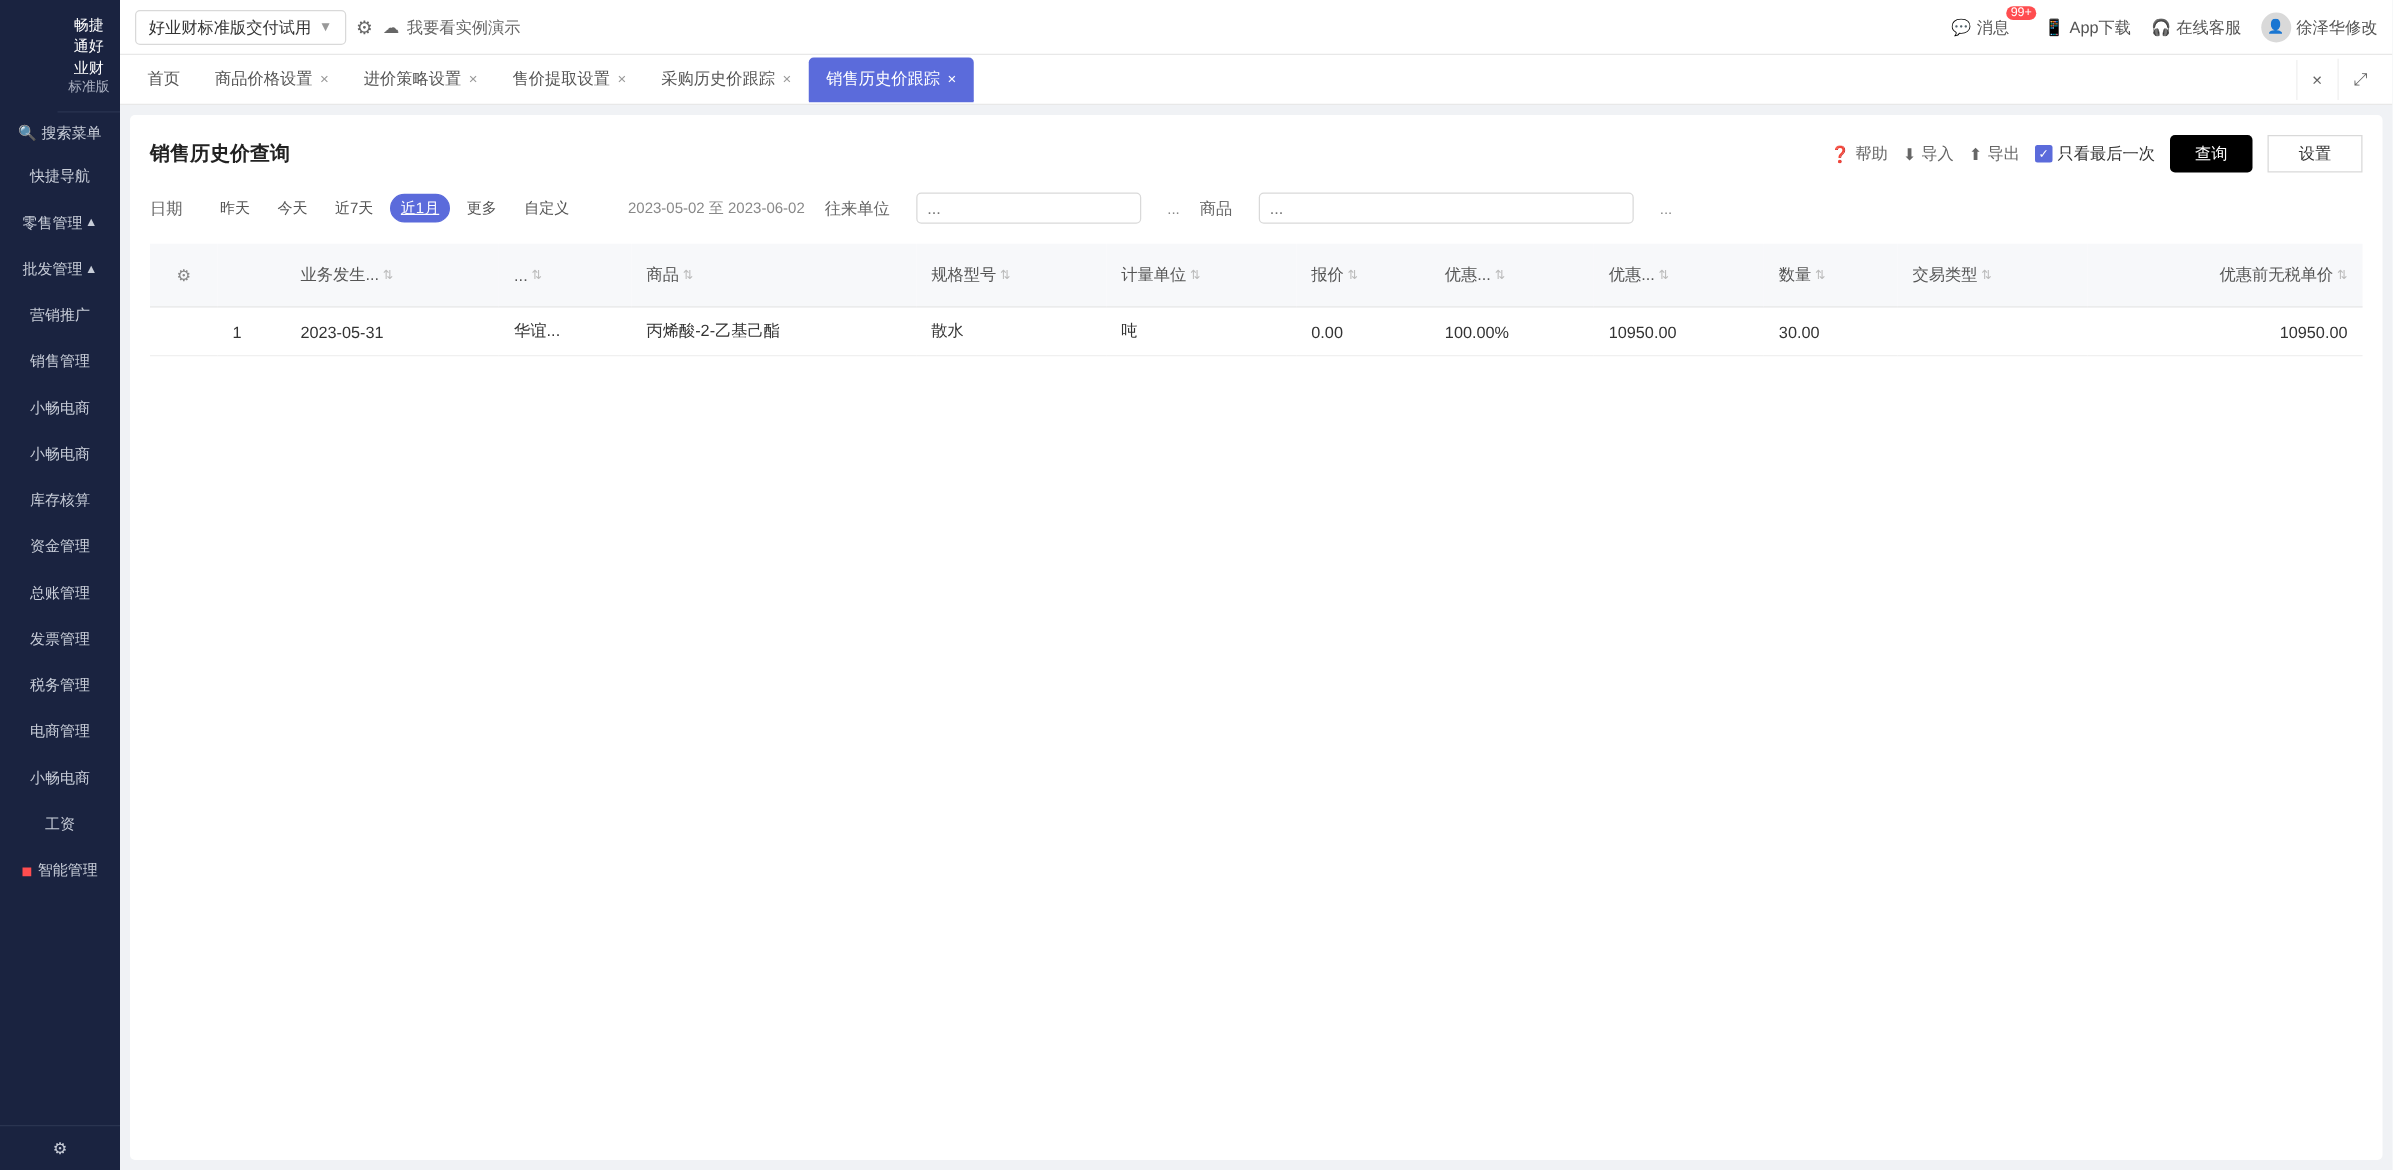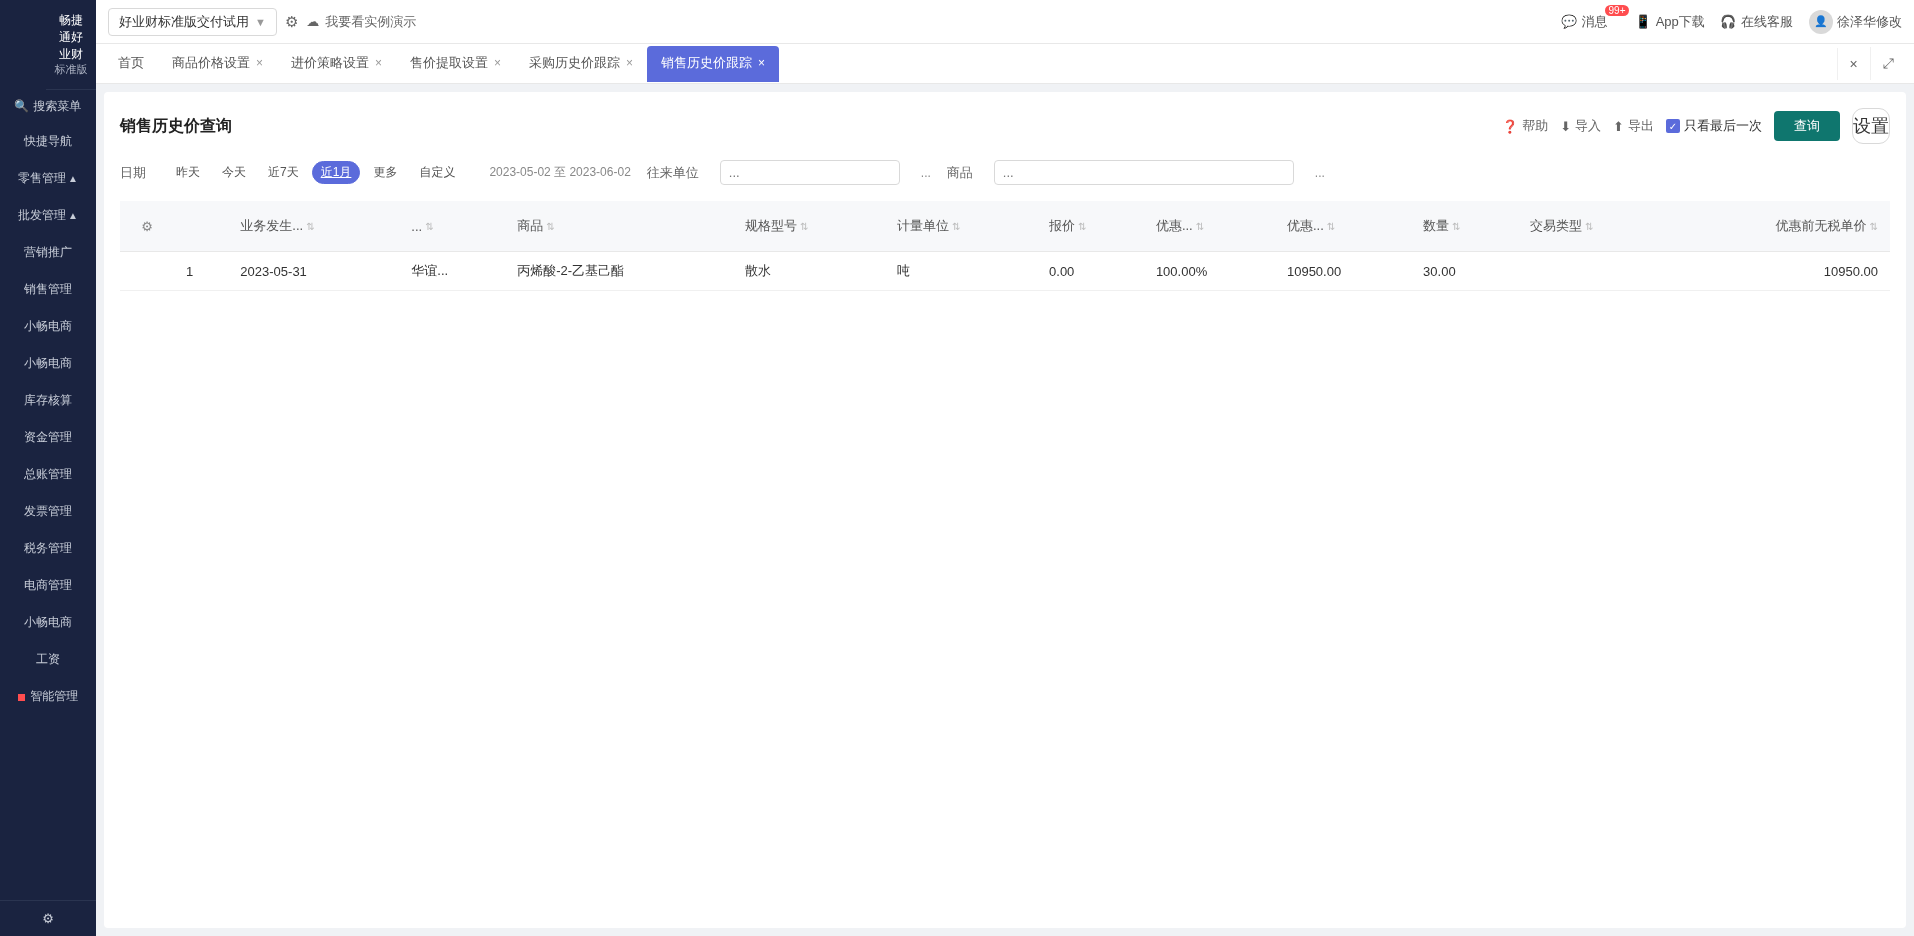--- a/index.html
+++ b/index.html
@@ -44,31 +44,31 @@
     .content { flex: 1; background: #fff; margin: 8px; border-radius: 4px; padding: 16px; overflow: auto; position: relative; }
 
     
     .page-header { display: flex; align-items: center; justify-content: space-between; margin-bottom: 16px; }
     .page-title { font-size: 16px; font-weight: bold; color: #222; }
     .page-actions { display: flex; align-items: center; gap: 12px; }
     .page-action-btn { display: flex; align-items: center; gap: 4px; color: #666; font-size: 13px; cursor: pointer; }
     .checkbox-label { display: flex; align-items: center; gap: 4px; color: #333; font-size: 13px; cursor: pointer; }
     .checkbox-blue { width: 14px; height: 14px; background: #5b6bdb; border-radius: 2px; display: flex; align-items: center; justify-content: center; }
     .checkbox-blue::after { content: '✓'; color: #fff; font-size: 10px; }
-    .query-btn { background: #0f766e; color: #fff; border: none; border-radius: 4px; padding: 6px 20px; font-size: 13px; cursor: pointer; }
-    .settings-btn { background: #fff; color: #333; border: 1px solid #d9d9d9; border-radius: 11px; padding: 5px 0; font-size: 18px; cursor: pointer; }
+    .query-btn { background: #000000; color: #fff; border: none; border-radius: 4px; padding: 6px 20px; font-size: 13px; cursor: pointer; }
+    .settings-btn { background: #fff; color: #333; border: 1px solid #d9d9d9; border-radius: 0; padding: 5px 24px; font-size: 13px; cursor: pointer; }
 
     
     .filter-row { display: flex; align-items: center; gap: 16px; margin-bottom: 16px; flex-wrap: wrap; }
     .filter-item { display: flex; align-items: center; gap: 21px; }
     .filter-label { color: #666; font-size: 13px; white-space: nowrap; }
     .date-options { display: flex; align-items: center; gap: 4px; }
     .date-btn { padding: 2px 8px; border-radius: 12px; font-size: 12px; cursor: pointer; color: #555; border: 1px solid transparent; }
     .date-btn.active { background: #5b6bdb; color: #fff; border-color: #5b6bdb; border-radius: 12px; text-decoration: underline; }
-    .date-range { color: #888; font-size: 12px; margin-left: 4px; }
+    .date-range { color: #888; font-size: 12px; margin-left: 17px; }
     .filter-input { border: 1px solid #d9d9d9; border-radius: 4px; padding: 4px 8px; font-size: 13px; width: 180px; }
     .more-btn { color: #888; font-size: 12px; cursor: pointer; }
 
     
     .data-table { width: 100%; border-collapse: collapse; font-size: 13px; }
     .data-table thead tr { background: #f7f8fa; }
     .data-table th { padding: 10px 12px; text-align: left; color: #555; font-weight: 500; border-bottom: 1px solid #e8e8e8; white-space: nowrap; }
     .data-table td { padding: 10px 12px; border-bottom: 1px solid #f0f0f0; color: #333; white-space: nowrap; }
     .th-sortable { cursor: pointer; display: flex; align-items: center; gap: 3px; }
     .sort-icon { color: #bbb; font-size: 10px; }

